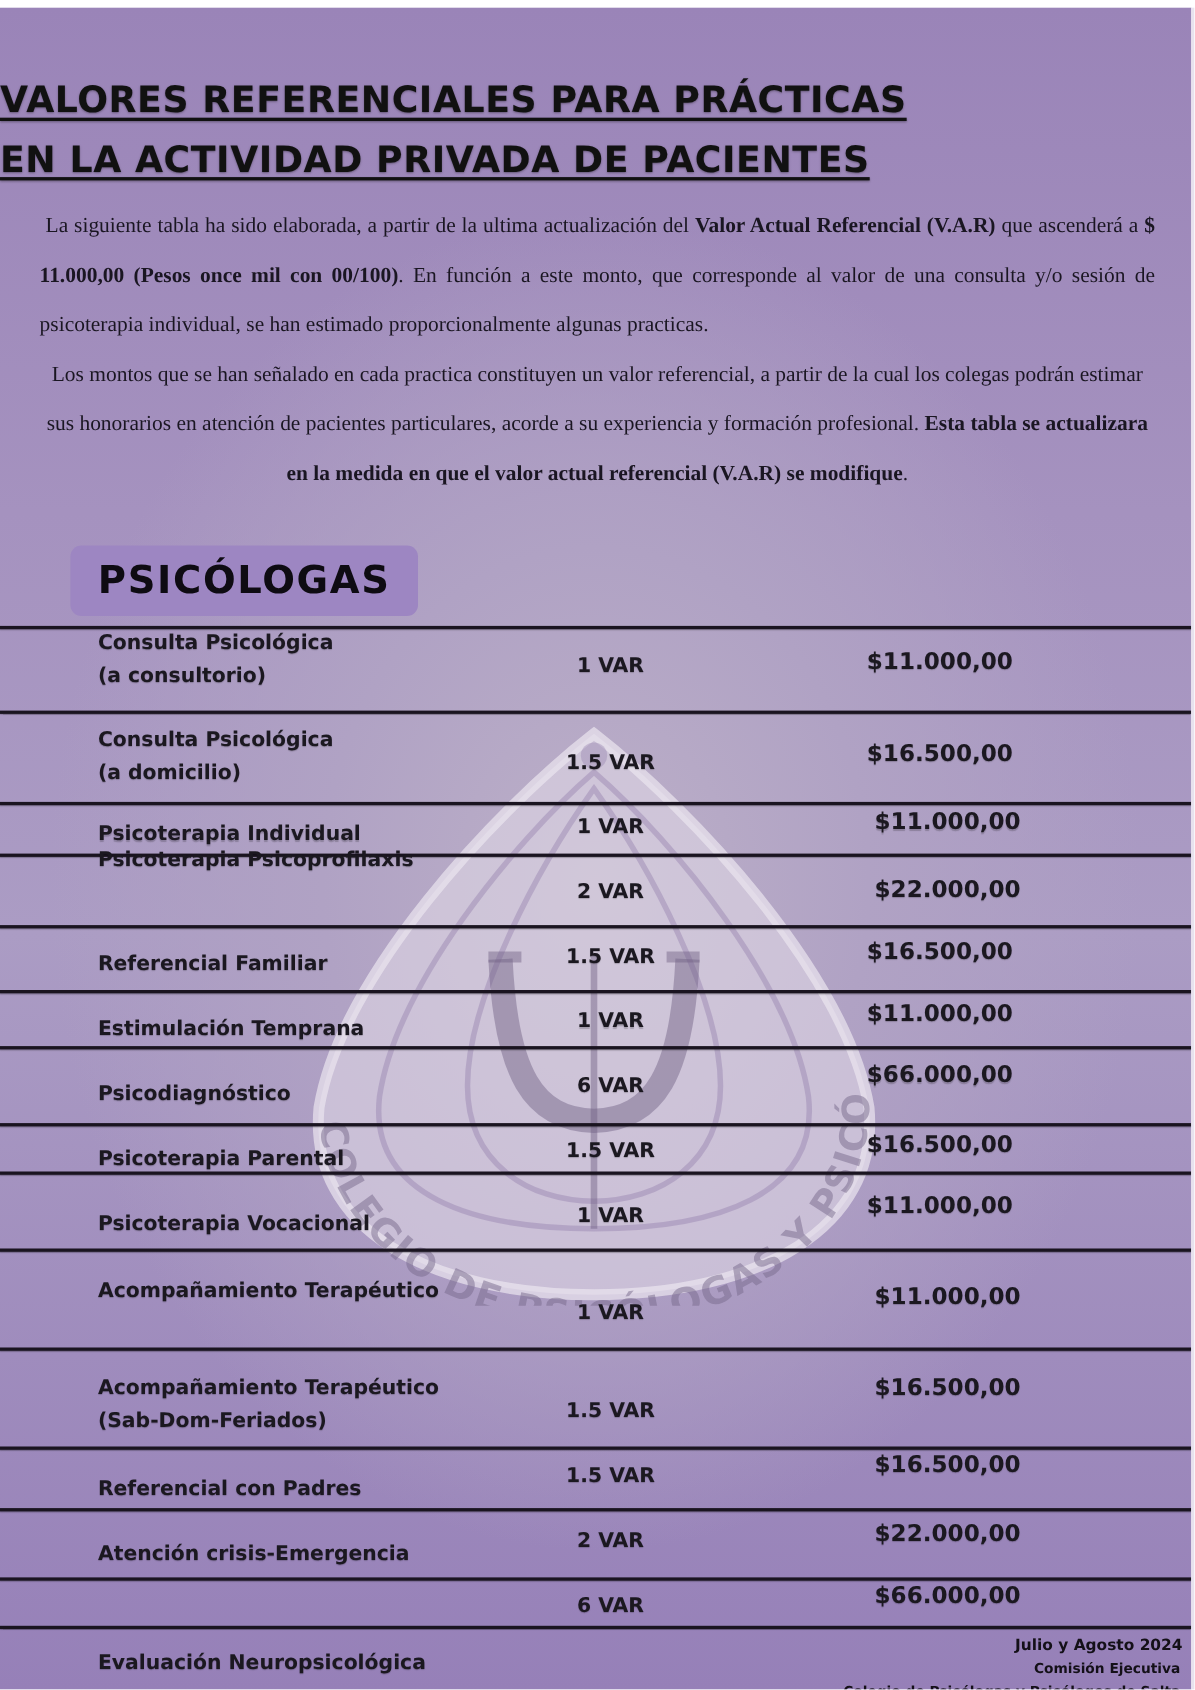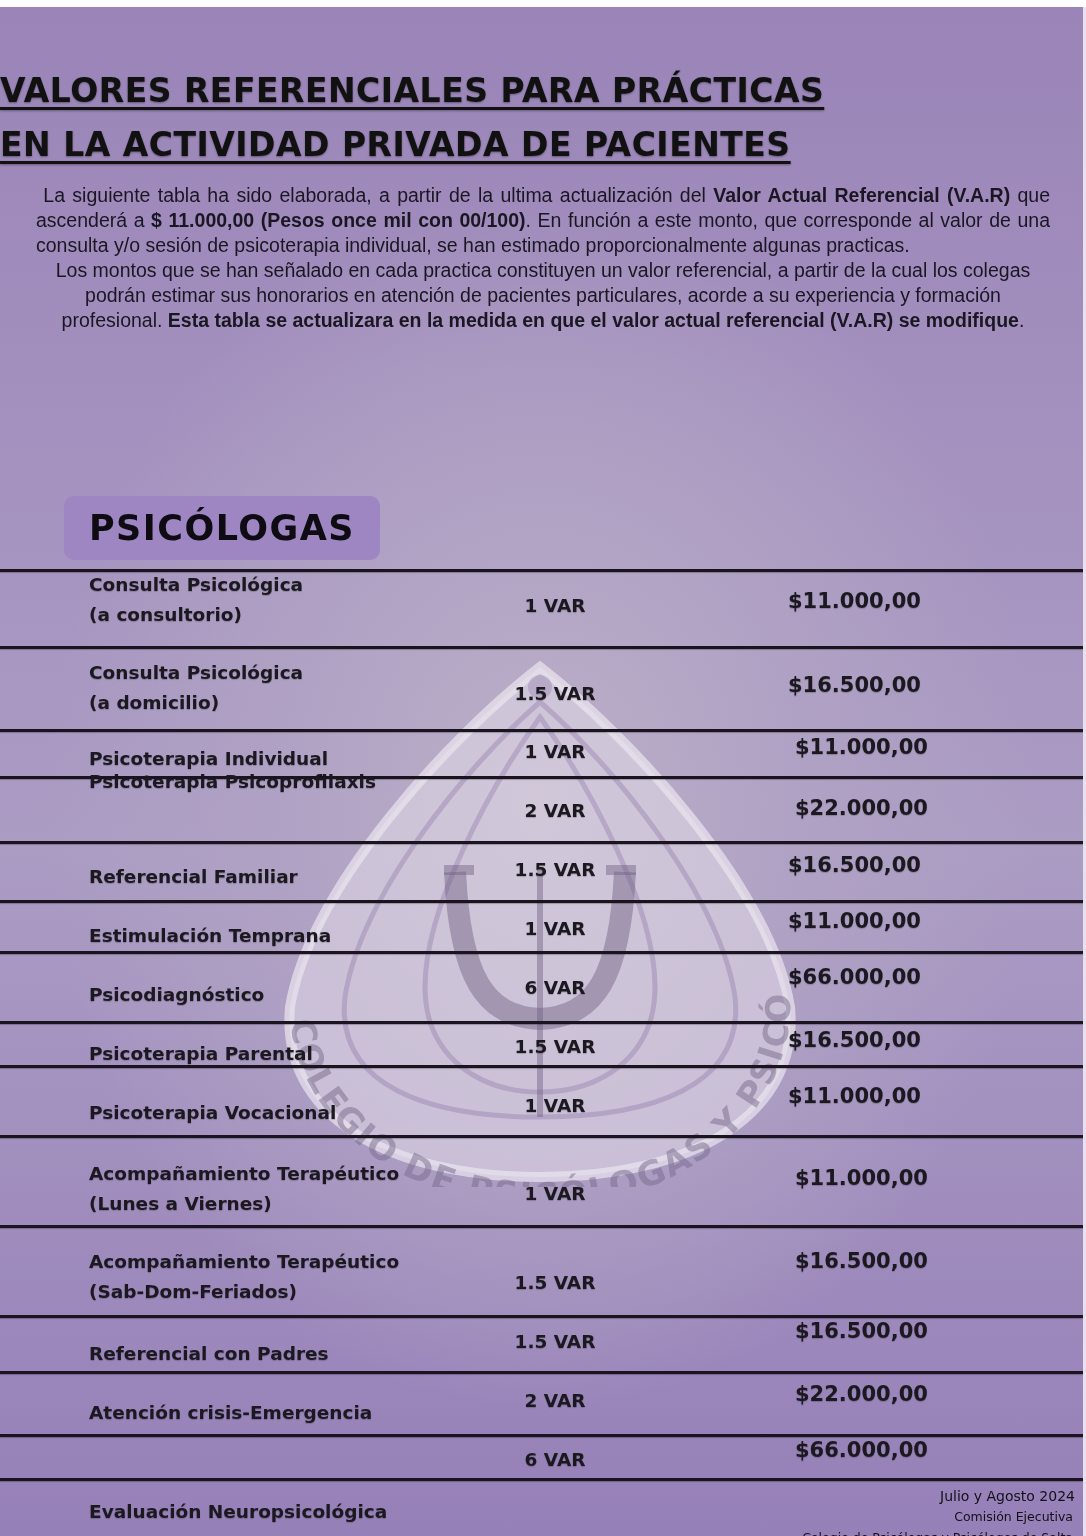--- a/index.html
+++ b/index.html
@@ -21,22 +21,22 @@
   .title {
     position: absolute; left: 0; width: 1083px; text-align: left;
     font-family: "DejaVu Sans", sans-serif; font-weight: bold; font-size: 33px;
     letter-spacing: 0.5px; color: #111; text-decoration: underline; text-decoration-thickness: 3px;
     text-underline-offset: 5px; text-shadow: 0 1px 2px rgba(0,0,0,0.35);
   }
   .title.l1 { top: 64px; }
   .title.l2 { top: 118px; }
 
   .intro {
-    position: absolute; left: 36px; width: 1014px; font-family: Liberation Sans, sans-serif;
-    font-size: 19.5px; line-height: 25px; color: #1a1622;
+    position: absolute; left: 36px; width: 1014px; font-family: Liberation Serif, serif;
+    font-size: 19.5px; line-height: 45px; color: #1a1622;
   }
   .intro p { margin: 0; }
   .intro .p1 { text-align: justify; text-align-last: left; }
   .intro .p2 { text-align: center; }
   .intro b { font-weight: bold; }
 
   .badge {
     position: absolute; background: #9d86c2; border-radius: 10px;
     font-family: "DejaVu Sans", sans-serif; font-weight: bold; color: #0e0b12;
     display: flex; align-items: center; justify-content: center; font-size: 35px; letter-spacing: 1.5px;
@@ -45,21 +45,21 @@
   .badge.b2 { left: 432px; top: 486px; width: 233px; height: 64px; }
   .badge.b3 { left: 751px; top: 486px; width: 190px; height: 64px; }
 
   .rule { position: absolute; left: 0; width: 1083px; height: 3px; background: #1a1420; box-shadow: 0 1px 1px rgba(0,0,0,0.25); }
 
   .cell { position: absolute; font-family: "DejaVu Sans", sans-serif; font-weight: bold; color: #1b1820; text-shadow: 0 1px 1px rgba(0,0,0,0.2); }
   .cell.name { left: 89px; font-size: 18.5px; line-height: 30px; white-space: nowrap; }
   .cell.imp { left: 470px; width: 170px; text-align: center; font-size: 18.5px; }
   .cell.val { font-size: 21px; }
 
-  .footer { position: absolute; right: 8px; font-family: "DejaVu Sans", sans-serif; font-weight: normal; color: #141018; text-align: center; white-space: nowrap; }
+  .footer { position: absolute; right: 8px; font-family: "DejaVu Sans", sans-serif; font-weight: bold; color: #141018; text-align: center; white-space: nowrap; }
   .footer.f1 { top: 1481px; font-size: 14px; }
   .footer.f2 { top: 1502px; font-size: 12.5px; right: 10px; }
   .footer.f3 { top: 1523px; font-size: 12.5px; right: 10px; }
 </style>
 </head>
 <body>
 
 <div class="page">
 
   <svg class="watermark" viewBox="0 0 580 540">
@@ -161,21 +161,20 @@
 
   <div>
     <div class="cell name" style="top:1091px">Psicoterapia Vocacional</div>
     <div class="cell imp" style="top:1088px">1 VAR</div>
     <div class="cell val" style="top:1077px; left:788px">$11.000,00</div>
   </div>
 
   <div>
     <div class="cell name" style="top:1152px">
         <div>Acompañamiento Terapéutico</div>
-        <div>(Lunes a Viernes)</div>
       </div>
     <div class="cell imp" style="top:1176px">1 VAR</div>
     <div class="cell val" style="top:1159px; left:795px">$11.000,00</div>
   </div>
 
   <div>
     <div class="cell name" style="top:1240px">
         <div>Acompañamiento Terapéutico</div>
         <div>(Sab-Dom-Feriados)</div>
       </div>

